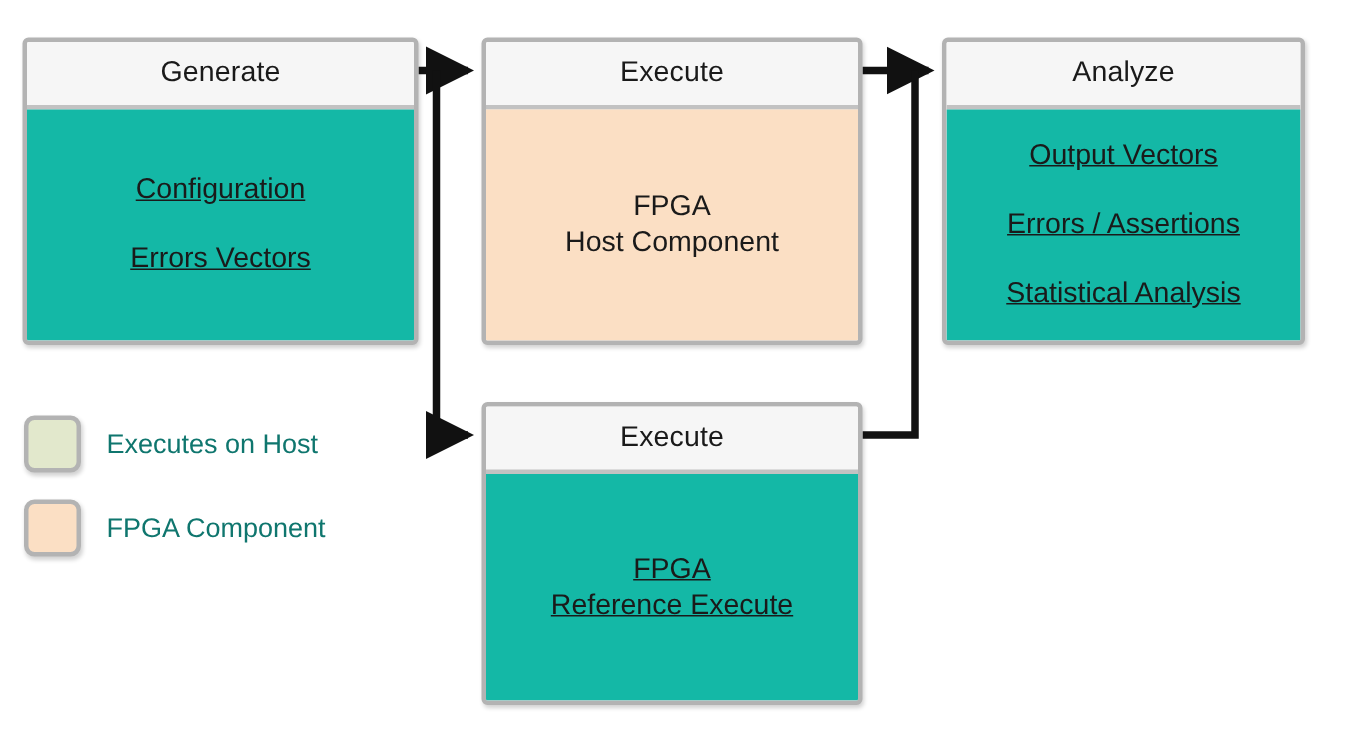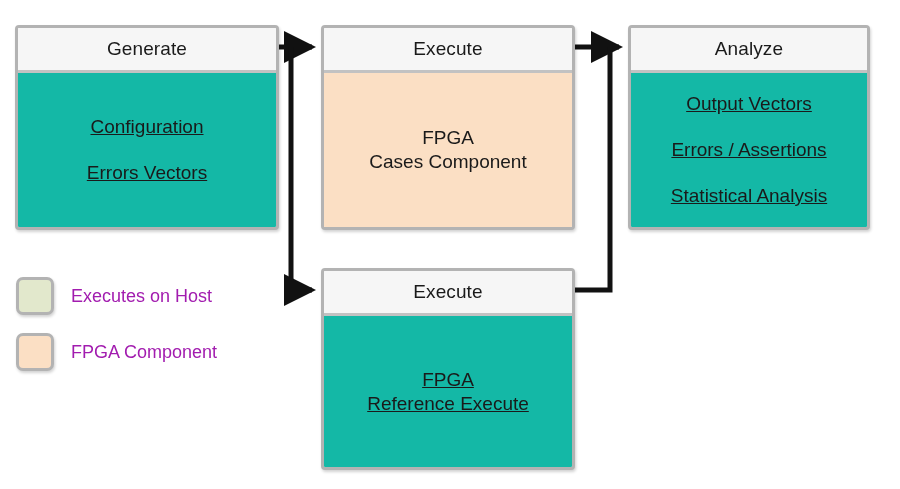--- a/index.html
+++ b/index.html
@@ -100,21 +100,21 @@
     border: 3px solid #b3b3b3;
     border-radius: 7px;
     box-shadow: 1px 2px 3px rgba(0,0,0,0.18);
     flex: 0 0 auto;
   }
   .legend-swatch.host { background: #e2e8cc; }
   .legend-swatch.fpga { background: #fbdfc4; }
   .legend-label {
     margin-left: 17px;
     font-size: 18px;
-    color: #a21caf;
+    color: #0f766e;
     white-space: nowrap;
   }
 </style>
 </head>
 <body>
 
 <div id="diagram">
 
   <svg id="connectors" viewBox="0 0 900 489" width="900" height="489">
     <defs>
@@ -137,21 +137,21 @@
     <div class="proc-body host spaced">
       <div class="proc-line">Configuration</div>
       <div class="proc-line">Errors Vectors</div>
     </div>
   </div>
 
   <div class="proc-box" id="box-execute-code">
     <div class="proc-header">Execute</div>
     <div class="proc-body fpga tight">
       <div class="proc-line">FPGA</div>
-      <div class="proc-line">Cases Component</div>
+      <div class="proc-line">Host Component</div>
     </div>
   </div>
 
   <div class="proc-box" id="box-analyze">
     <div class="proc-header">Analyze</div>
     <div class="proc-body host spaced">
       <div class="proc-line">Output Vectors</div>
       <div class="proc-line">Errors / Assertions</div>
       <div class="proc-line">Statistical Analysis</div>
     </div>

